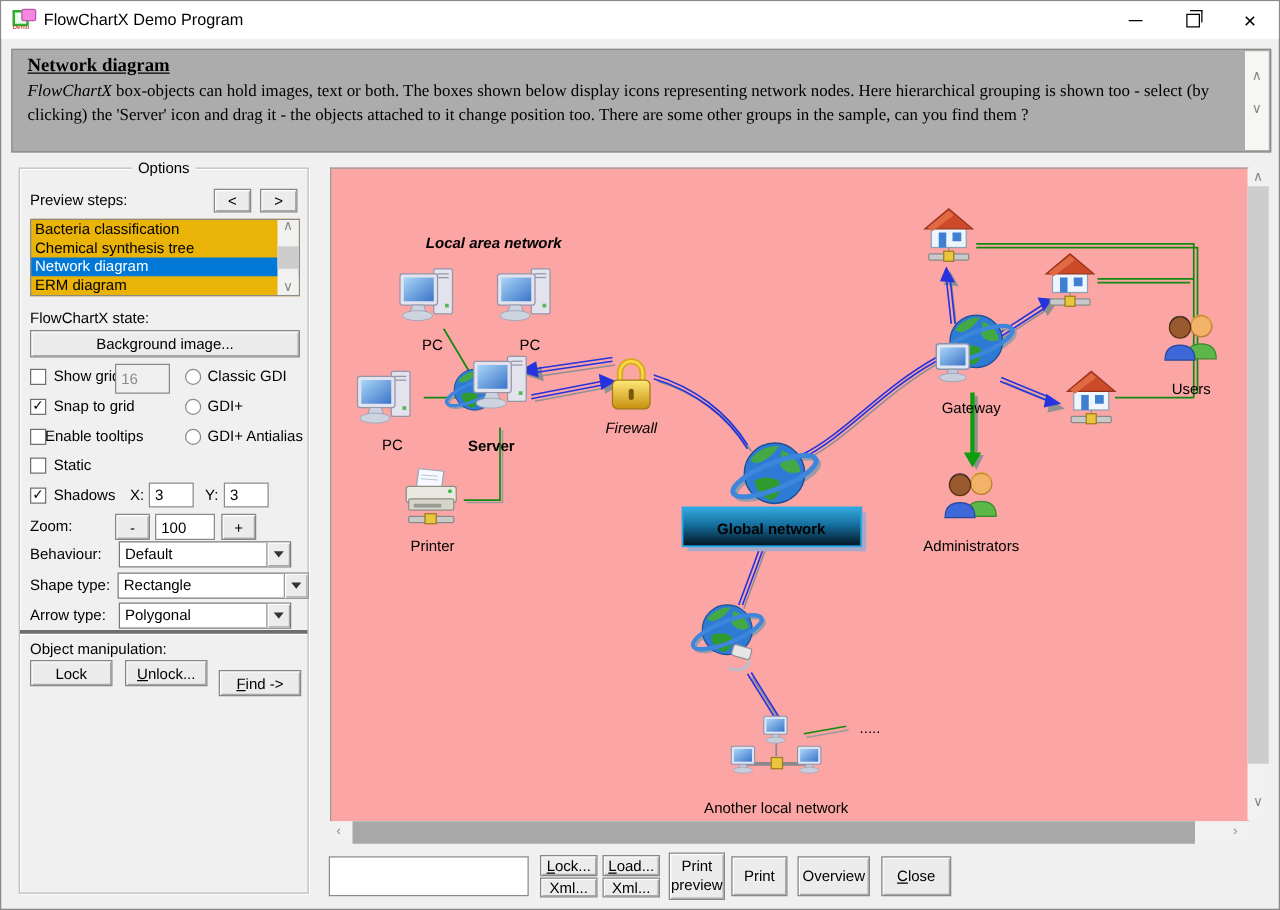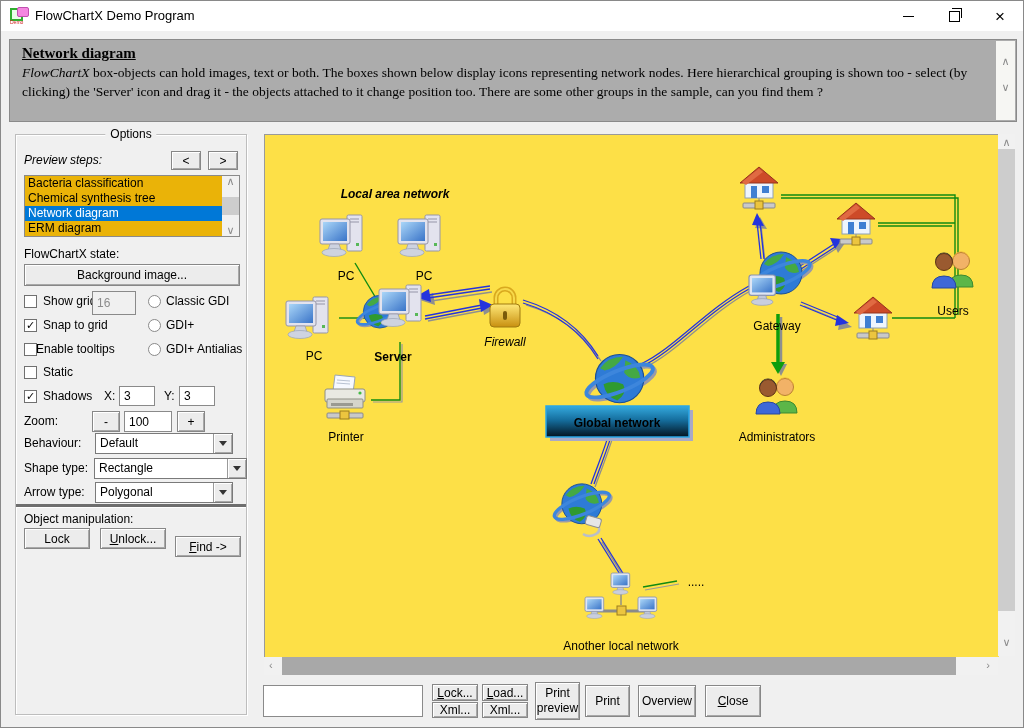--- a/index.html
+++ b/index.html
@@ -53,21 +53,21 @@
   .radio{position:absolute;width:13px;height:13px;background:#fff;border:1px solid #8a8a8a;border-radius:50%;box-sizing:border-box;}
   .ctl-label{position:absolute;font-size:12px;white-space:nowrap;}
   
   .combo{position:absolute;height:21px;background:#fff;border:1px solid #7a7a7a;box-sizing:border-box;}
   .combo .val{position:absolute;left:4px;top:2px;font-size:12px;white-space:nowrap;}
   .combo .dd{position:absolute;right:0;top:0;bottom:0;width:18px;background:#ececec;border-left:1px solid #9a9a9a;
              box-shadow:inset 1px 1px 0 #fff, inset -1px -1px 0 #a8a8a8;display:flex;align-items:center;justify-content:center;}
   .dd-arrow{width:0;height:0;border-left:4px solid transparent;border-right:4px solid transparent;border-top:5px solid #333;}
   .separator{position:absolute;left:0px;top:369px;width:230px;height:3px;background:#6e6e6e;border-bottom:1px solid #fff;}
   
-  .canvas{position:absolute;left:263px;top:133px;width:734px;height:522px;background:#fde047;
+  .canvas{position:absolute;left:263px;top:133px;width:734px;height:522px;background:#fca5a5;
           border-top:1px solid #9a9a9a;border-left:1px solid #9a9a9a;box-sizing:content-box;overflow:hidden;}
   .vsb{position:absolute;left:997px;top:133px;width:17px;height:522px;background:#f1f1f1;}
   .vsb .sb-gl{display:block;text-align:center;}
   .vsb-thumb{position:absolute;left:0;top:15px;width:17px;height:462px;background:#cdcdcd;}
   .hsb{position:absolute;left:263px;top:656px;width:734px;height:18px;background:#f1f1f1;}
   .hsb-thumb{position:absolute;left:18px;top:0;width:674px;height:18px;background:#a8a8a8;}
   .hsb .sb-gl{position:absolute;top:3px;}
   svg text{font-family:"Liberation Sans",sans-serif;}
   .lbl{font-size:12px;fill:#000;text-anchor:middle;}
   .shB{fill:none;stroke:#2433dd;stroke-width:1.3;}
@@ -107,21 +107,21 @@
     </div>
     <div class="desc-sb">
       <span class="sb-gl">∧</span>
       <span class="sb-gl">∨</span>
     </div>
   </div>
 
   <div class="groupbox">
     <div class="gb-legend">Options</div>
 
-    <div class="ctl-label" style="left:8px;top:18px;font-style:italic;">Preview steps:</div>
+    <div class="ctl-label" style="left:8px;top:18px;">Preview steps:</div>
     <button class="btn" style="left:155px;top:16px;width:30px;height:19px;">&lt;</button>
     <button class="btn" style="left:192px;top:16px;width:30px;height:19px;">&gt;</button>
 
     <div class="listbox">
       <div class="li">Bacteria classification</div>
       <div class="li">Chemical synthesis tree</div>
       <div class="li sel">Network diagram</div>
       <div class="li">ERM diagram</div>
       <div class="lb-sb">
         <span class="sb-gl">∧</span>

